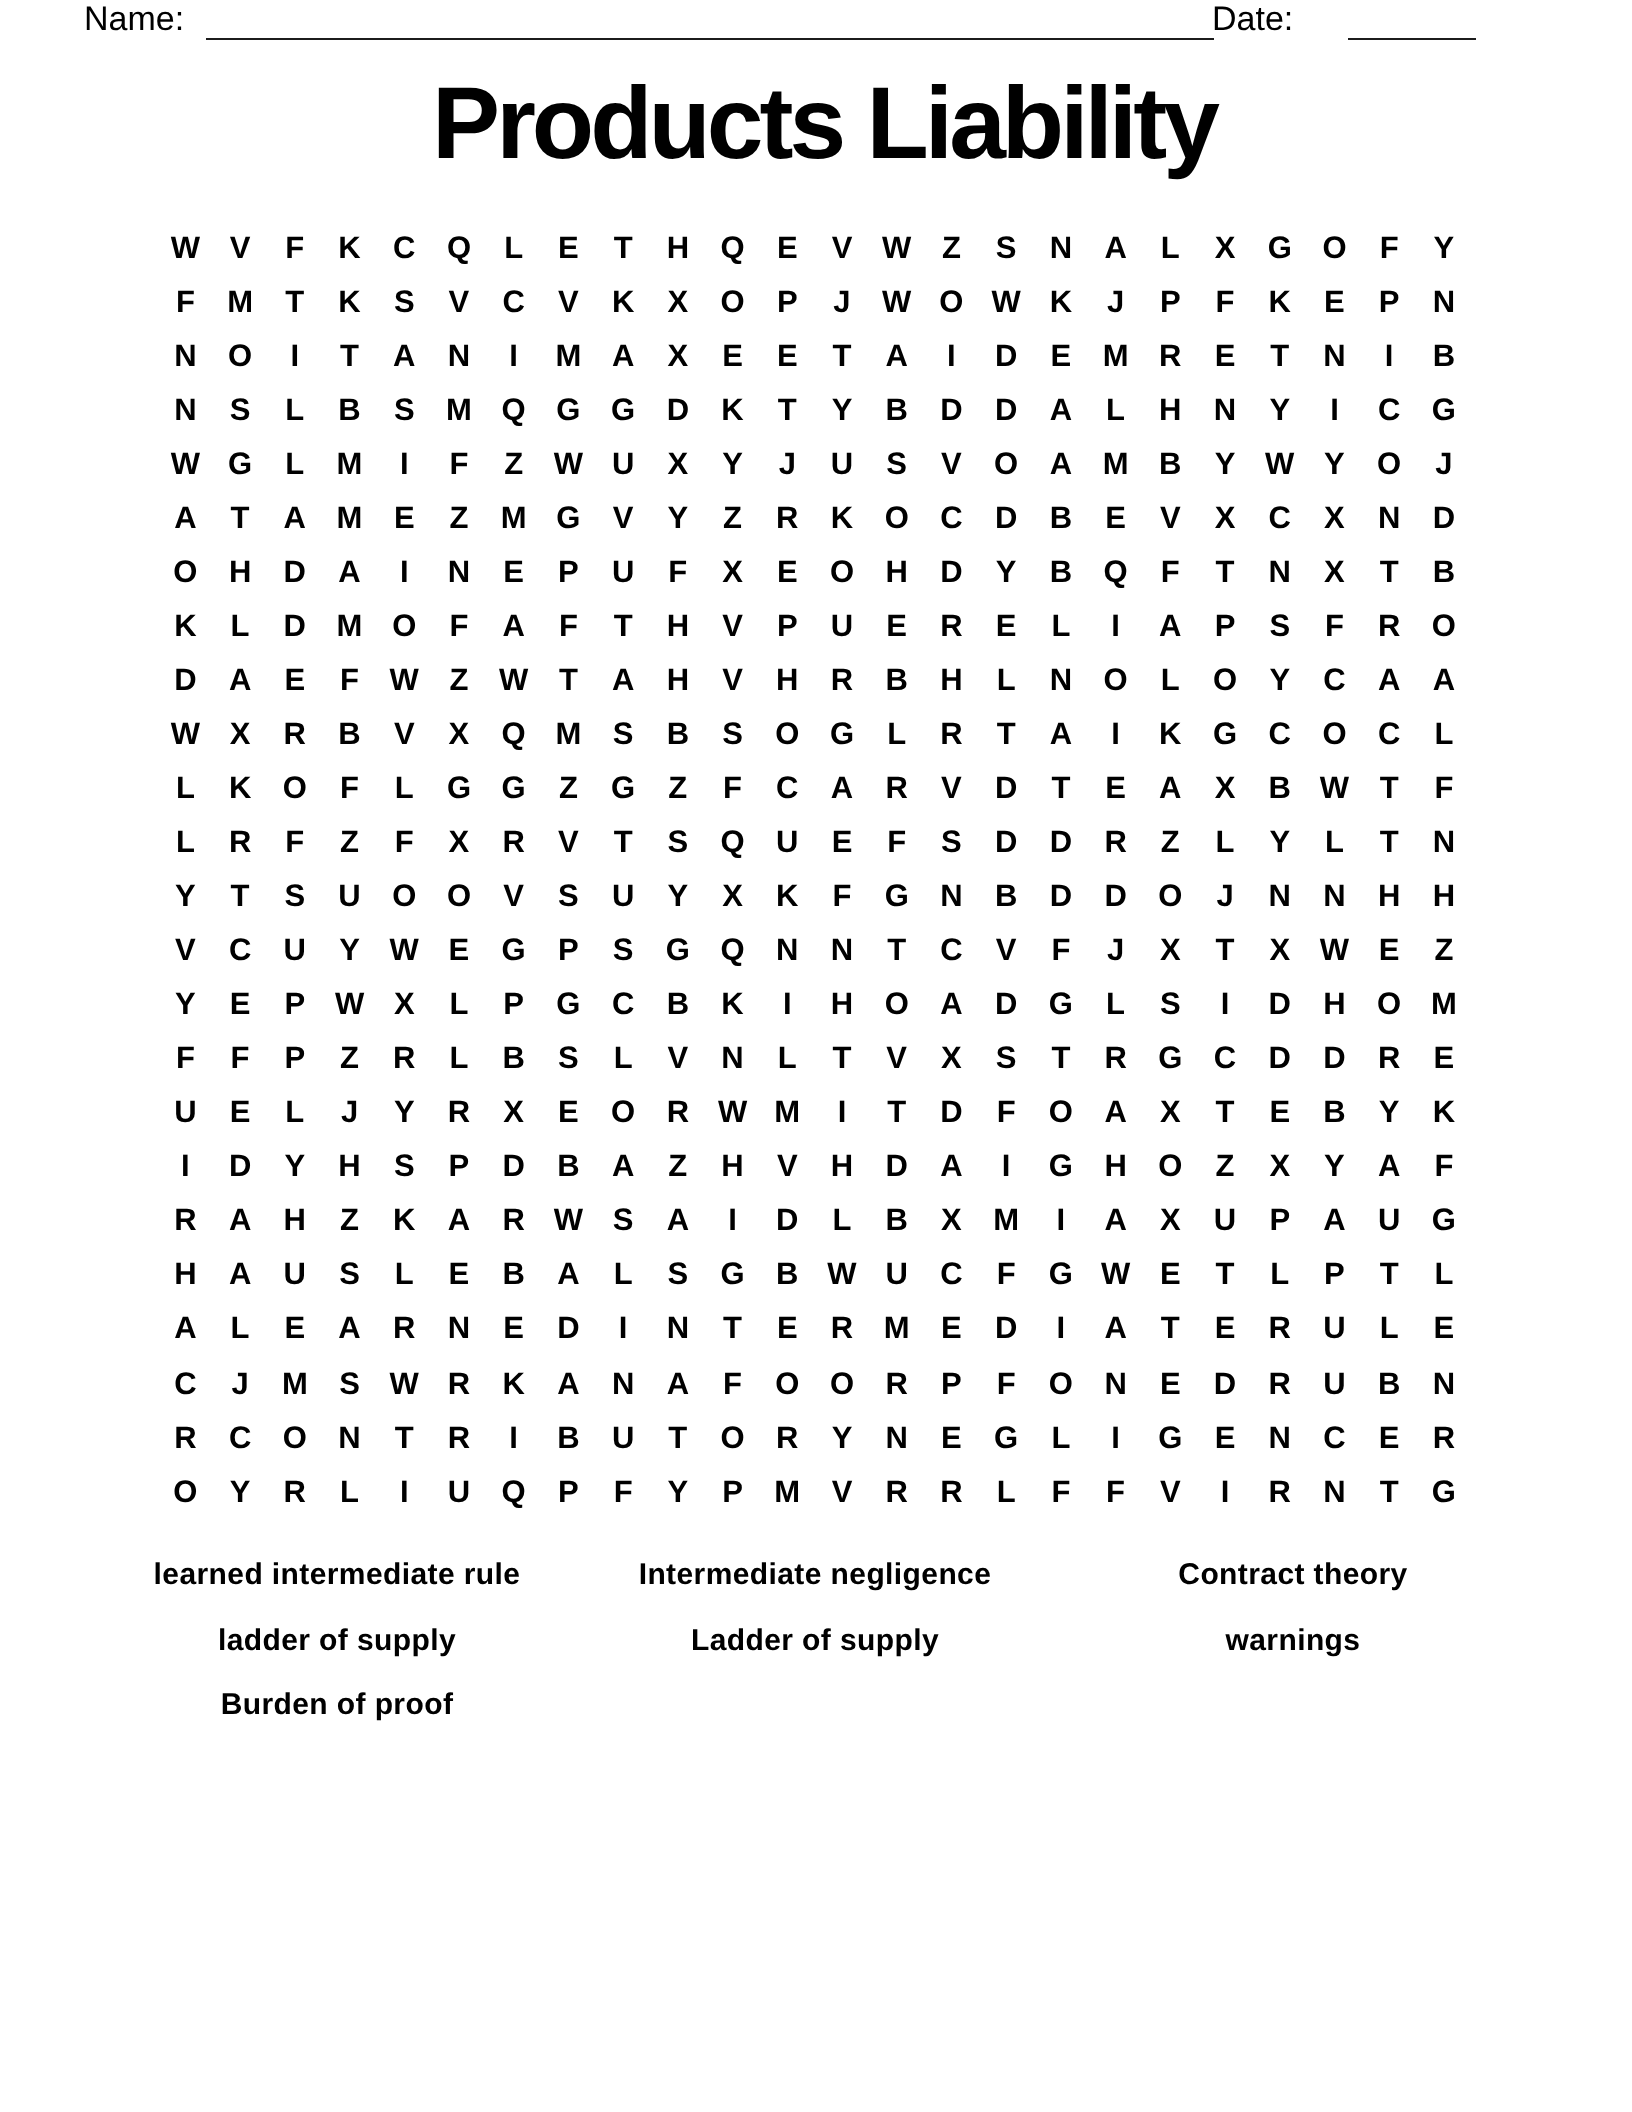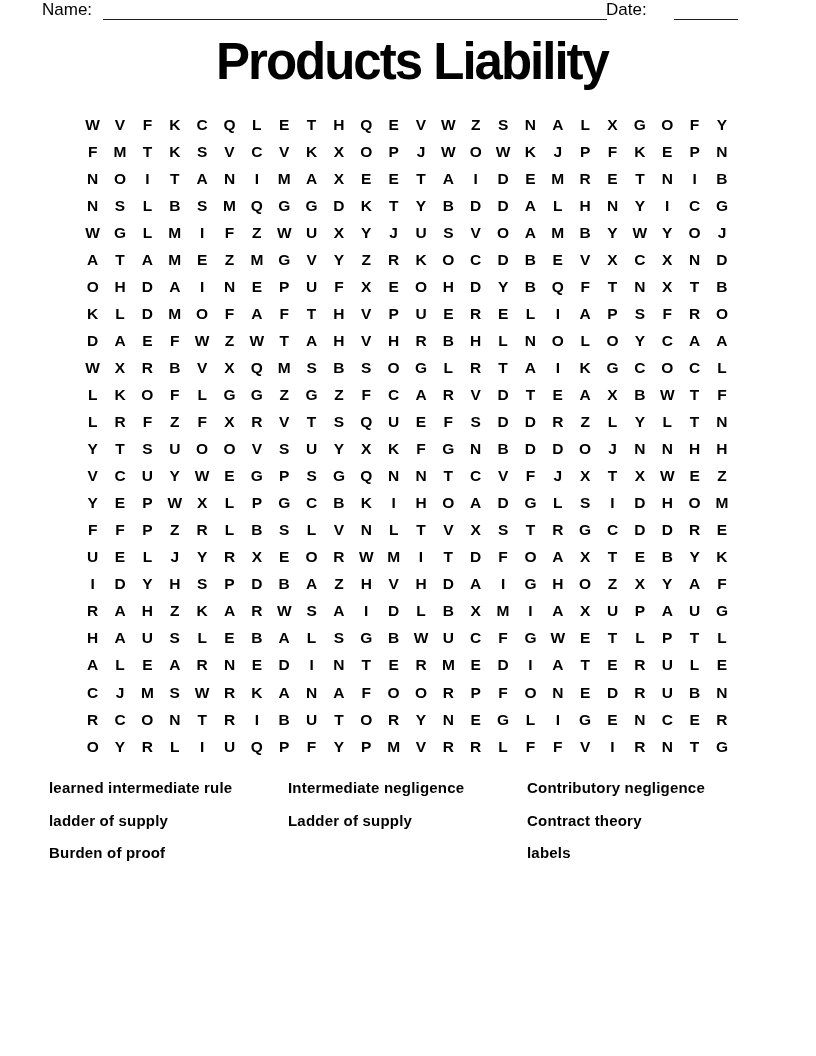--- a/index.html
+++ b/index.html
@@ -67,20 +67,21 @@
     font-weight: bold;
     color: #000;
     user-select: none;
   }
 
   
   .word-col {
     position: absolute;
     top: 779px;
     width: 239px;
+    text-align: center;
   }
   #word-col-0 { left: 49px; }
   #word-col-1 { left: 288px; }
   #word-col-2 { left: 527px; }
   .word-item {
     height: 32.6px;
     font-size: 15px;
     font-weight: bold;
     letter-spacing: 0.2px;
     line-height: 18px;
@@ -680,16 +681,15 @@
 <div id="word-col-0" class="word-col">
     <div class="word-item">learned intermediate rule</div>
     <div class="word-item">ladder of supply</div>
     <div class="word-item">Burden of proof</div>
   </div>
 <div id="word-col-1" class="word-col">
     <div class="word-item">Intermediate negligence</div>
     <div class="word-item">Ladder of supply</div>
   </div>
 <div id="word-col-2" class="word-col">
-    <div class="word-item">Contributory negligence</div>
     <div class="word-item">Contract theory</div>
-    <div class="word-item">labels</div>
+    <div class="word-item">warnings</div>
   </div>
 
 </body></html>

